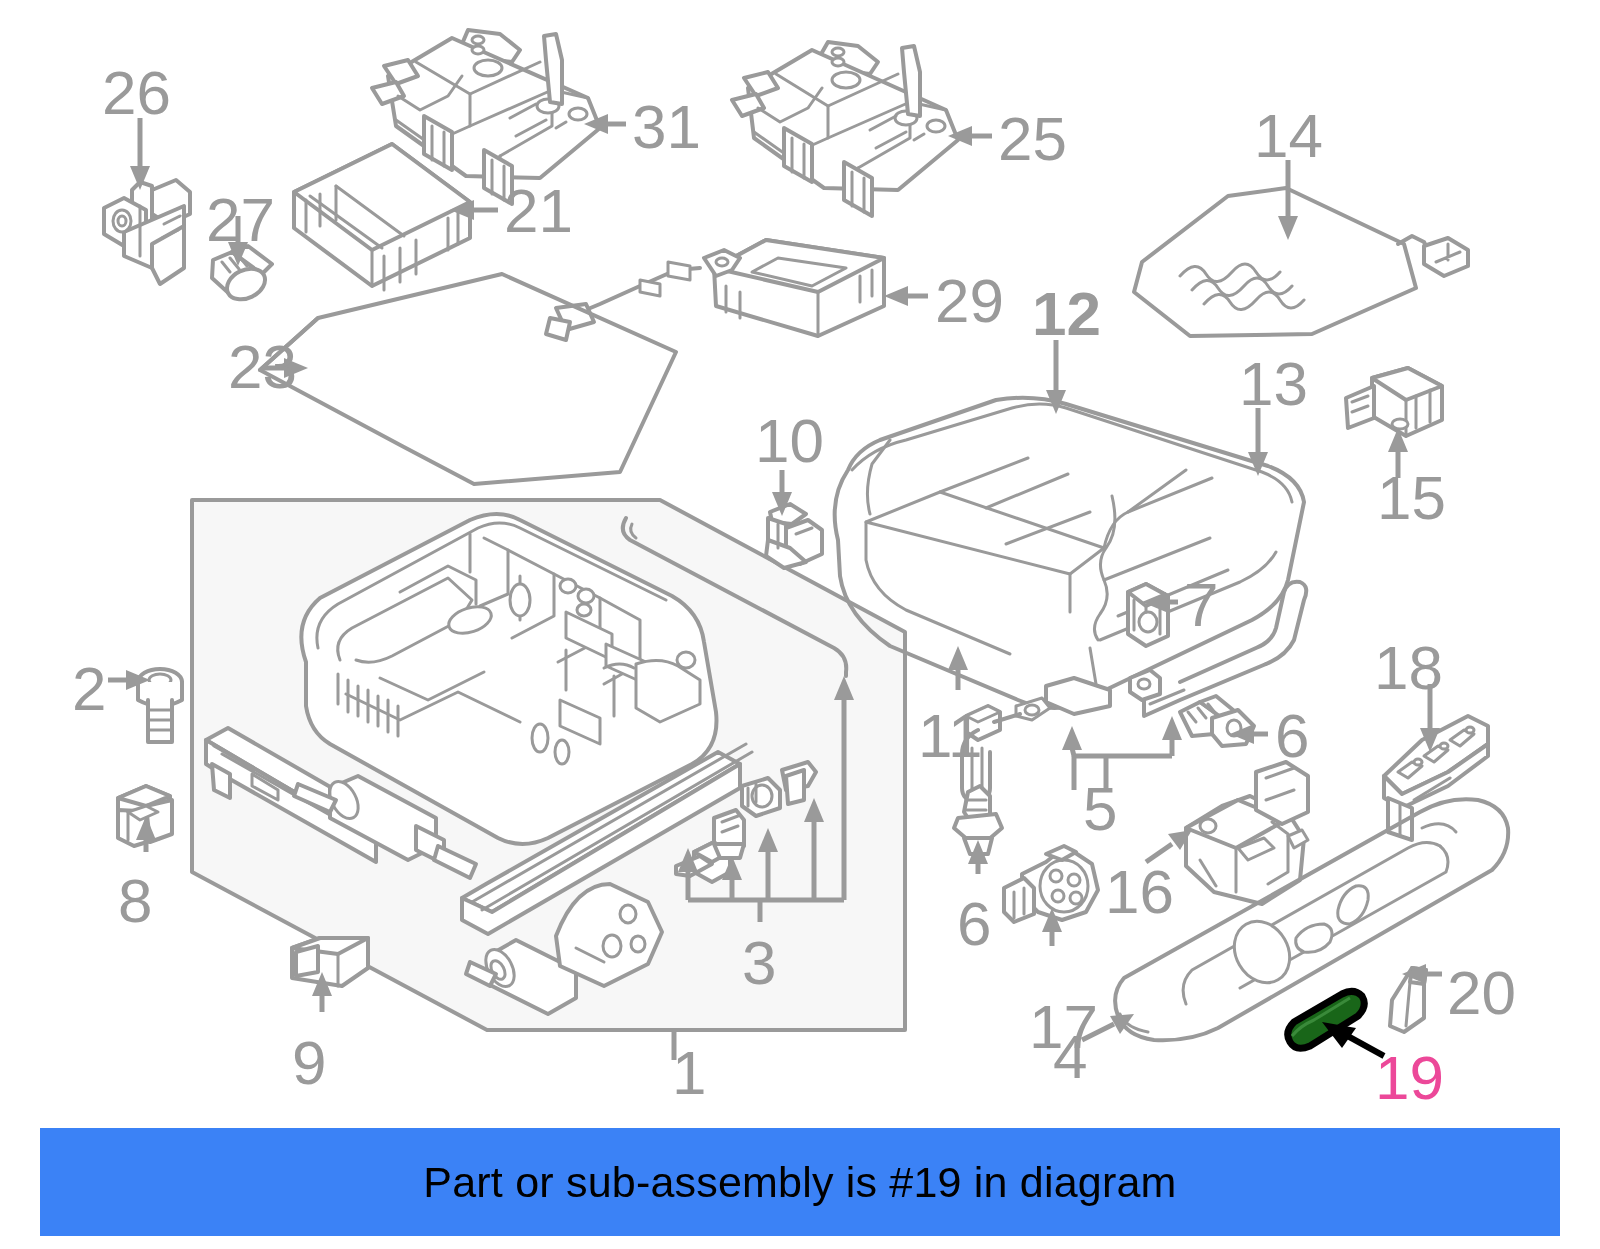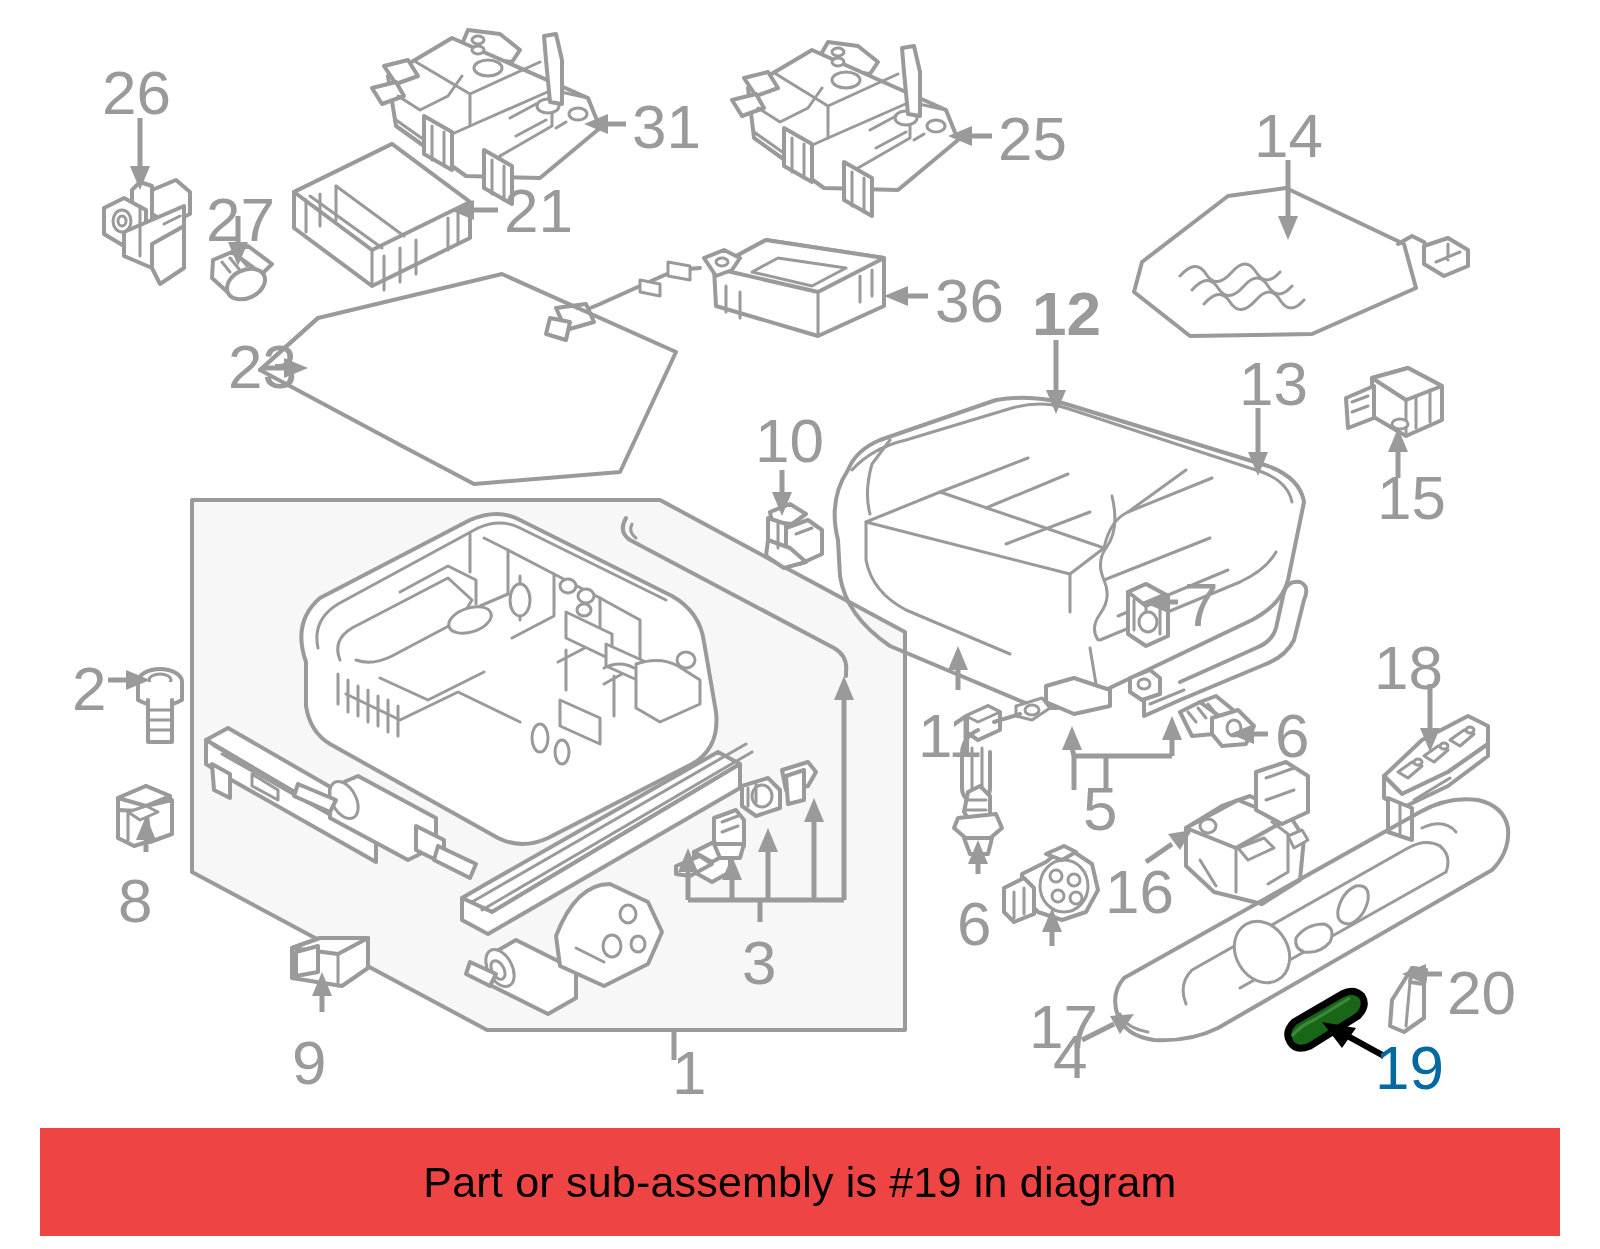--- a/index.html
+++ b/index.html
@@ -1,22 +1,22 @@
 <!DOCTYPE html>
 <html><head>
 <meta charset="utf-8">
 <style>
   html,body{margin:0;padding:0;background:#fff;}
   body{width:1600px;height:1249px;overflow:hidden;font-family:"Liberation Sans",sans-serif;}
   #stage{position:relative;width:1600px;height:1249px;background:#ffffff;}
   #artwork{position:absolute;left:0;top:0;width:1600px;height:1249px;}
   .callout{position:absolute;color:#9a9a9a;font-family:"Liberation Sans",sans-serif;font-weight:400;line-height:1;white-space:nowrap;user-select:none;}
   .callout.big{font-size:62px;}
-  .callout.hl{color:#0369a1;font-size:62px;font-weight:400;}
-  #banner{position:absolute;left:40px;top:1128px;width:1520px;height:108px;background:#ef4444;
+  .callout.hl{color:#ec4899;font-size:62px;font-weight:400;margin-top:10px;}
+  #banner{position:absolute;left:40px;top:1128px;width:1520px;height:108px;background:#3b82f6;
           display:flex;flex-direction:column;align-items:center;justify-content:center;}
   #banner div{color:#000000;font-family:"Liberation Sans",sans-serif;font-size:43px;line-height:1.22;letter-spacing:.2px;text-align:center;}
 </style>
 </head>
 <body>
 
 <div id="stage">
 
   <svg id="artwork" viewBox="0 0 1600 1249" xmlns="http://www.w3.org/2000/svg">
     <defs>
@@ -509,21 +509,21 @@
   <div class="callout big" style="left:1254px;top:105px;text-align:center;">14</div>
   <div class="callout big" style="left:1377px;top:467px;">15</div>
   <div class="callout big" style="left:1105px;top:861px;">16</div>
   <div class="callout big" style="left:1029px;top:996px;">17</div>
   <div class="callout big" style="left:1374px;top:637px;">18</div>
   <div class="callout hl" style="left:1375px;top:1037px;">19</div>
   <div class="callout big" style="left:1447px;top:962px;">20</div>
   <div class="callout big" style="left:504px;top:180px;">21</div>
   <div class="callout big" style="left:632px;top:96px;">31</div>
   <div class="callout big" style="left:204px;top:336px;margin-left:24px;">23</div>
-  <div class="callout big" style="left:935px;top:270px;">36</div>
+  <div class="callout big" style="left:935px;top:270px;">29</div>
   <div class="callout big" style="left:998px;top:108px;">25</div>
   <div class="callout big" style="left:102px;top:62px;">26</div>
   <div class="callout big" style="left:206px;top:176px;margin-top:13px;">27</div>
 
   <div id="banner">
     <div>Part or sub-assembly is #19 in diagram</div>
   </div>
 
 </div>
 

